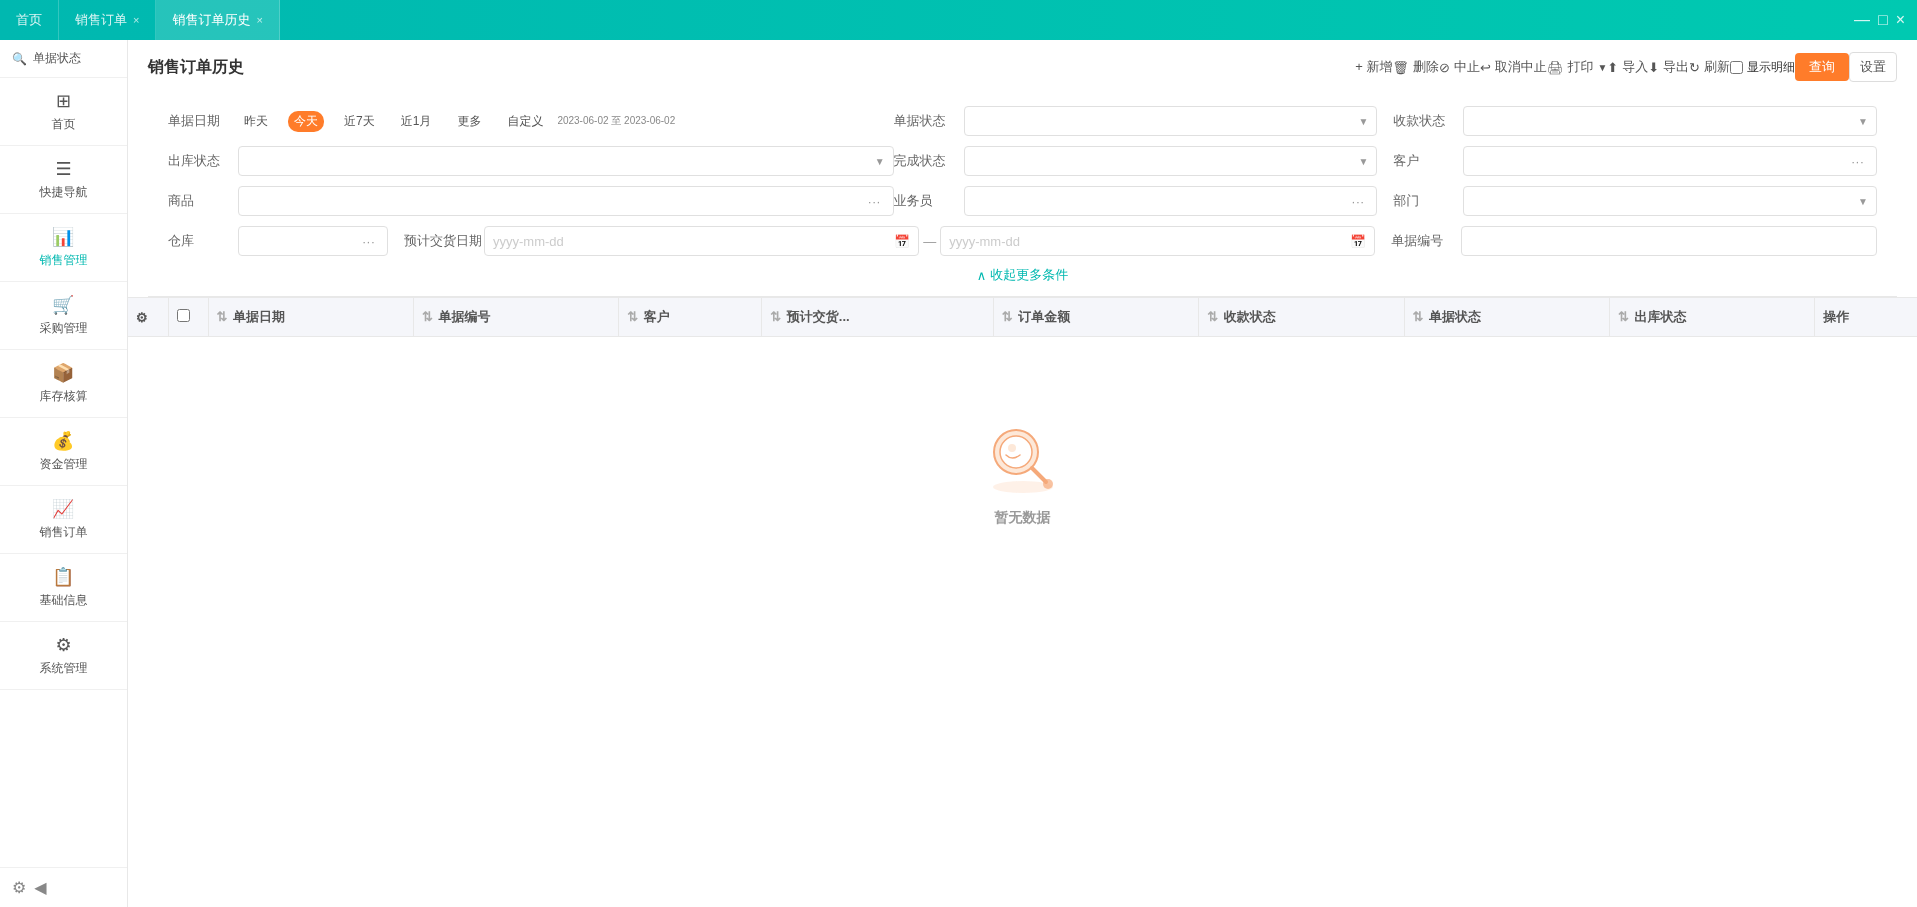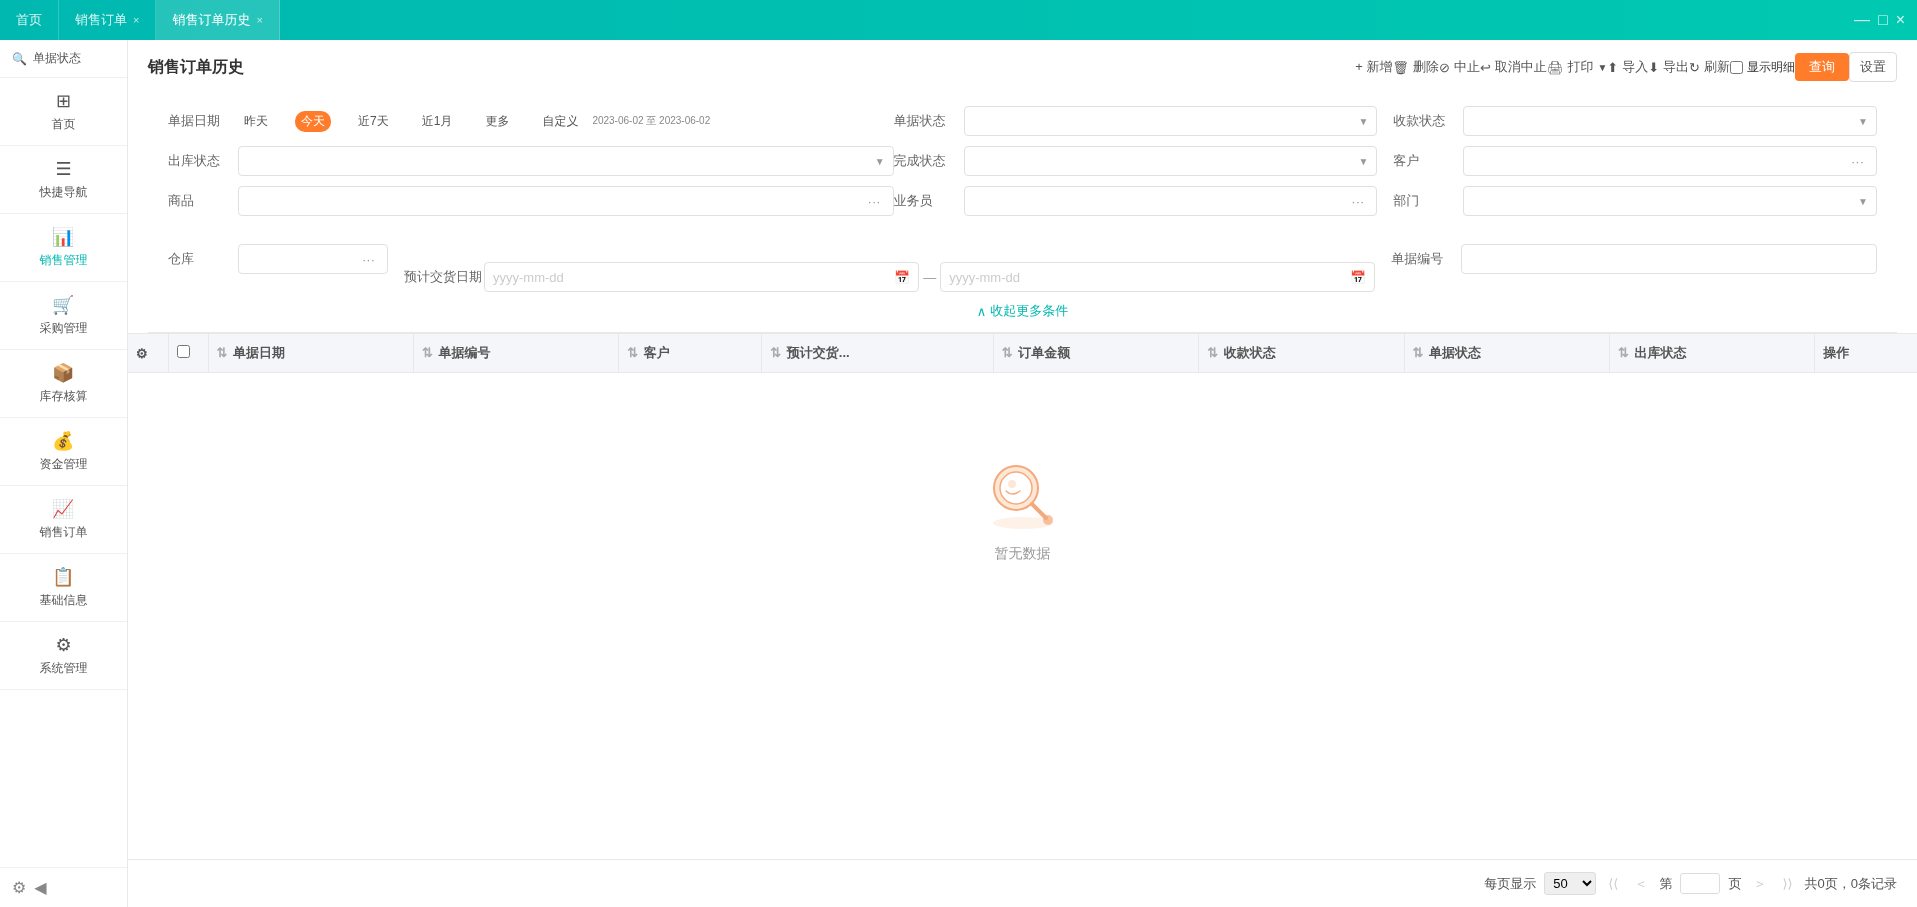--- a/index.html
+++ b/index.html
@@ -39,35 +39,35 @@
     .toolbar-btn.secondary { background: #fff; border: 1px solid #ddd; color: #555; padding: 5px 10px; border-radius: 4px; align-items: center; }
     .checkbox-label { display: flex; align-items: center; gap: 4px; cursor: pointer; font-size: 12px; }
 
     
     .filter-area { padding: 12px 20px; background: #fff; border-bottom: 1px solid #e8e8e8; flex-shrink: 0; }
     .filter-row { display: flex; align-items: center; margin-bottom: 10px; gap: 0; }
     .filter-item { display: flex; align-items: center; flex: 1; min-width: 0; }
     .filter-label { color: #666; font-size: 13px; white-space: nowrap; width: 70px; flex-shrink: 0; }
     .filter-control { flex: 1; display: flex; align-items: center; gap: 4px; border: 1px solid #e0e0e0; border-radius: 4px; padding: 4px 8px; background: #fff; min-height: 30px; cursor: pointer; position: relative; }
     .filter-control.no-border { border: none; padding: 0; }
-    .date-tags { display: flex; align-items: center; gap: 21px; }
+    .date-tags { display: flex; align-items: center; gap: 14px; }
     .date-tag { padding: 2px 6px; border-radius: 3px; font-size: 12px; cursor: pointer; color: #555; }
     .date-tag.active { background: #ff7c2a; color: #fff; border-radius: 10px; }
     .date-range { font-size: 10px; color: #888; margin-left: 4px; }
     .dropdown-arrow { margin-left: auto; color: #999; font-size: 10px; }
     .ellipsis-btn { color: #999; cursor: pointer; padding: 0 4px; }
     .collapse-link { display: flex; align-items: center; gap: 4px; color: #00b8b0; cursor: pointer; font-size: 13px; justify-content: center; margin-top: 4px; }
 
     
     .table-area { flex: 1; overflow: auto; background: #fff; margin: 0; }
     .data-table { width: 100%; border-collapse: collapse; }
     .data-table th { background: #f5f6fa; border-bottom: 1px solid #e8e8e8; border-right: 1px solid #e8e8e8; padding: 10px 8px; text-align: left; font-size: 13px; color: #555; white-space: nowrap; }
     .data-table th:last-child { border-right: none; }
     .data-table .th-icon { color: #aaa; margin-right: 2px; }
-    .empty-state { display: flex; flex-direction: column; align-items: center; justify-content: center; padding: 80px 0; }
+    .empty-state { display: flex; flex-direction: column; align-items: center; justify-content: center; padding: 80px 0; font-weight: bold; }
     .empty-icon { width: 90px; height: 80px; position: relative; margin-bottom: 12px; }
     .empty-text { color: #999; font-size: 14px; }
 
     
     .pagination { display: flex; align-items: center; justify-content: flex-end; padding: 12px 20px; background: #fff; border-top: 1px solid #e8e8e8; gap: 8px; flex-shrink: 0; font-size: 13px; color: #555; }
     .pagination select { border: 1px solid #ddd; border-radius: 3px; padding: 2px 4px; font-size: 13px; }
     .pagination-btn { cursor: pointer; color: #555; padding: 2px 4px; }
     .pagination-btn.disabled { color: #ccc; cursor: default; }
     .page-input { width: 40px; border: 1px solid #ddd; border-radius: 3px; text-align: center; padding: 2px 4px; font-size: 13px; }
   </style>
@@ -277,21 +277,21 @@
         </div>
 
         <div class="filter-row">
           <div class="filter-item" style="flex:1; max-width: 220px;">
             <span class="filter-label">仓库</span>
             <div class="filter-control">
               <span style="color:#999;flex:1;"></span>
               <span class="ellipsis-btn">···</span>
             </div>
           </div>
-          <div class="filter-item" style="flex:2; margin-left: 16px; margin-top: 36px;">
+          <div class="filter-item" style="flex:2; margin-left: 16px;">
             <span class="filter-label" style="width:80px;">预计交货日期</span>
             <div style="display:flex;align-items:center;gap:4px;flex:1;">
               <div class="filter-control" style="flex:1;">
                 <span style="color:#ccc;flex:1;">yyyy-mm-dd</span>
                 <span>📅</span>
               </div>
               <span style="color:#999;">—</span>
               <div class="filter-control" style="flex:1;">
                 <span style="color:#ccc;flex:1;">yyyy-mm-dd</span>
                 <span>📅</span>
@@ -377,31 +377,15 @@
                   </svg>
                 </div>
                 <span class="empty-text">暂无数据</span>
               </div>
             </td>
           </tr>
         </tbody>
       </table>
     </div>
 
-    <div class="pagination">
-      <span>每页显示</span>
-      <select>
-        <option value="50" selected="">50</option>
-        <option value="100">100</option>
-        <option value="200">200</option>
-      </select>
-      <span class="pagination-btn disabled">⟨⟨</span>
-      <span class="pagination-btn disabled">＜</span>
-      <span>第</span>
-      <input type="text" class="page-input" style="">
-      <span>页</span>
-      <span class="pagination-btn disabled">＞</span>
-      <span class="pagination-btn disabled">⟩⟩</span>
-      <span>共0页，0条记录</span>
-    </div>
 
   </div>
 </div>
 
 </body></html>

